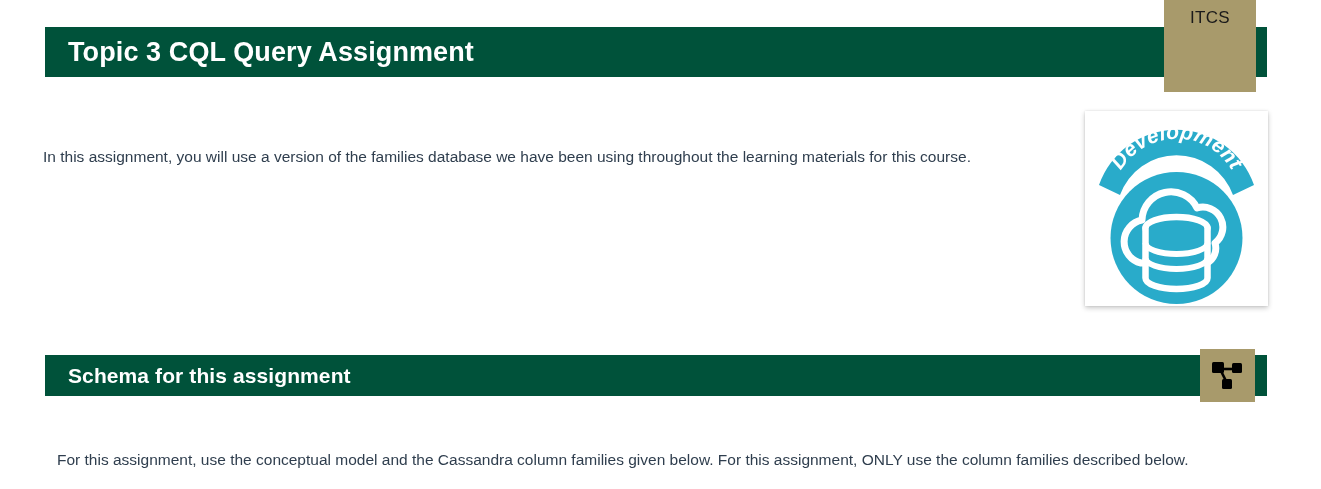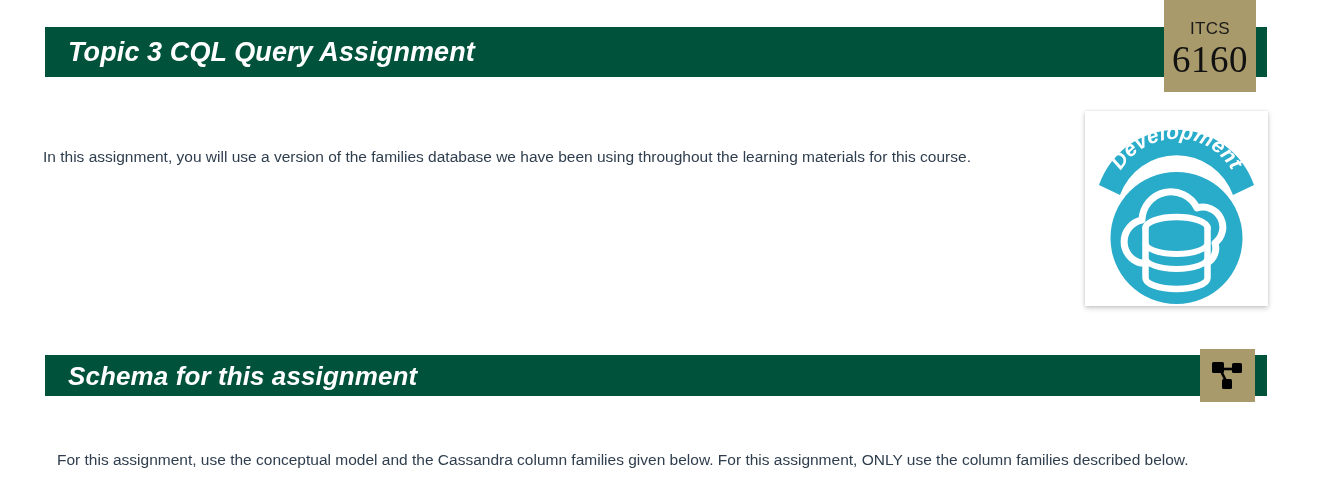--- a/index.html
+++ b/index.html
@@ -16,21 +16,20 @@
     font-family: "Liberation Sans", sans-serif;
     -webkit-font-smoothing: antialiased;
   }
 
   
   .header-band {
     position: absolute;
     background: #00523a;
     display: flex;
     align-items: center;
-    font-style: italic;
   }
   .header-band .band-title {
     color: #ffffff;
     font-weight: 700;
     letter-spacing: 0.1px;
     white-space: nowrap;
   }
 
   
   #band-title-1 {
@@ -46,38 +45,38 @@
   }
 
   
   #band-title-2 {
     left: 45px;
     top: 355px;
     width: 1222px;
     height: 41px;
   }
   #band-title-2 .band-title {
-    font-size: 26px;
+    font-size: 21px;
     margin-left: 23px;
     line-height: 1;
   }
 
   
   .course-badge {
     position: absolute;
     left: 1164px;
     top: 0px;
     width: 92px;
     height: 92px;
     background: #a89a6b;
     display: flex;
     flex-direction: column;
     align-items: center;
     justify-content: flex-start;
-    padding-top: 20px;
+    padding-top: 9px;
     box-sizing: border-box;
     z-index: 5;
   }
   .course-badge .badge-prefix {
     color: #1a1a1a;
     font-size: 17px;
     line-height: 1;
     letter-spacing: 0.3px;
   }
   .course-badge .badge-number {
@@ -144,21 +143,20 @@
 </style>
 </head>
 <body>
 
 <div class="header-band" id="band-title-1">
   <span class="band-title">Topic 3 CQL Query Assignment</span>
 </div>
 
 <div class="course-badge">
   <span class="badge-prefix">ITCS</span>
-  <span class="badge-number">6160</span>
 </div>
 
 <p class="body-paragraph" id="paragraph-intro">In this assignment, you will use a version of the families database we have been using throughout the learning materials for this course.</p>
 
 <div class="logo-card">
   <svg viewBox="0 0 183 195" xmlns="http://www.w3.org/2000/svg">
 
     <path d="M 14 74
              A 82 82 0 0 1 169 74
              L 148 84

